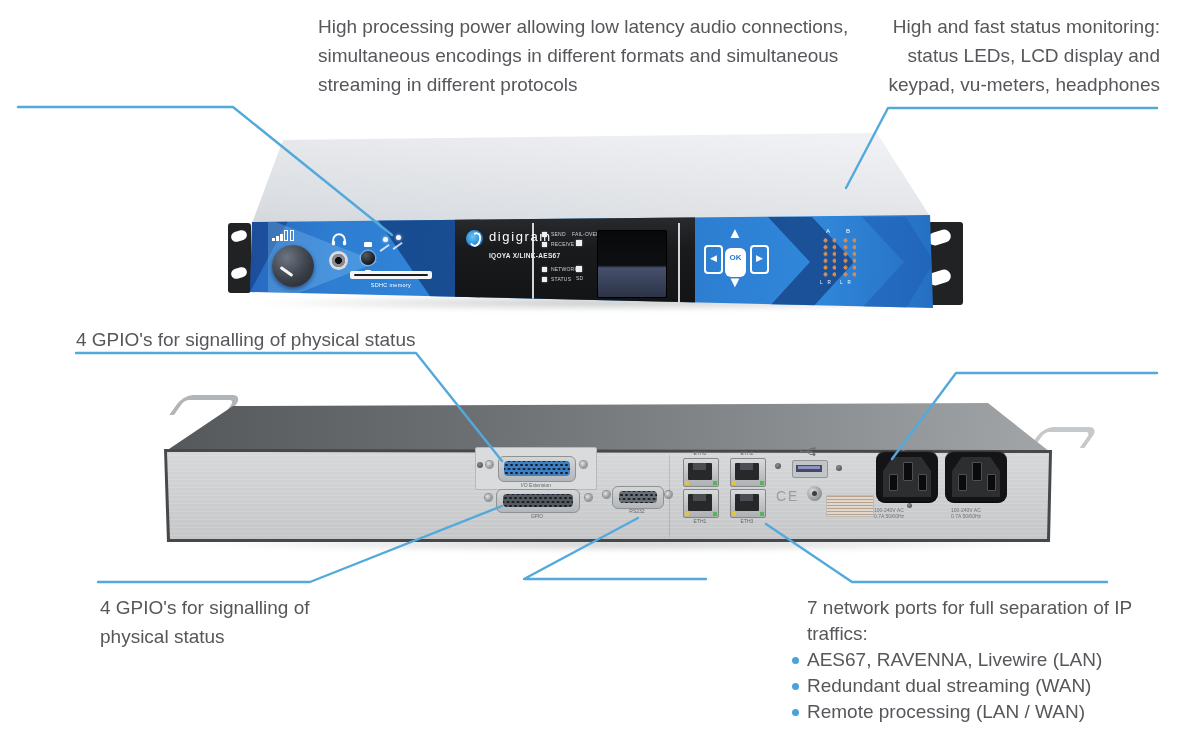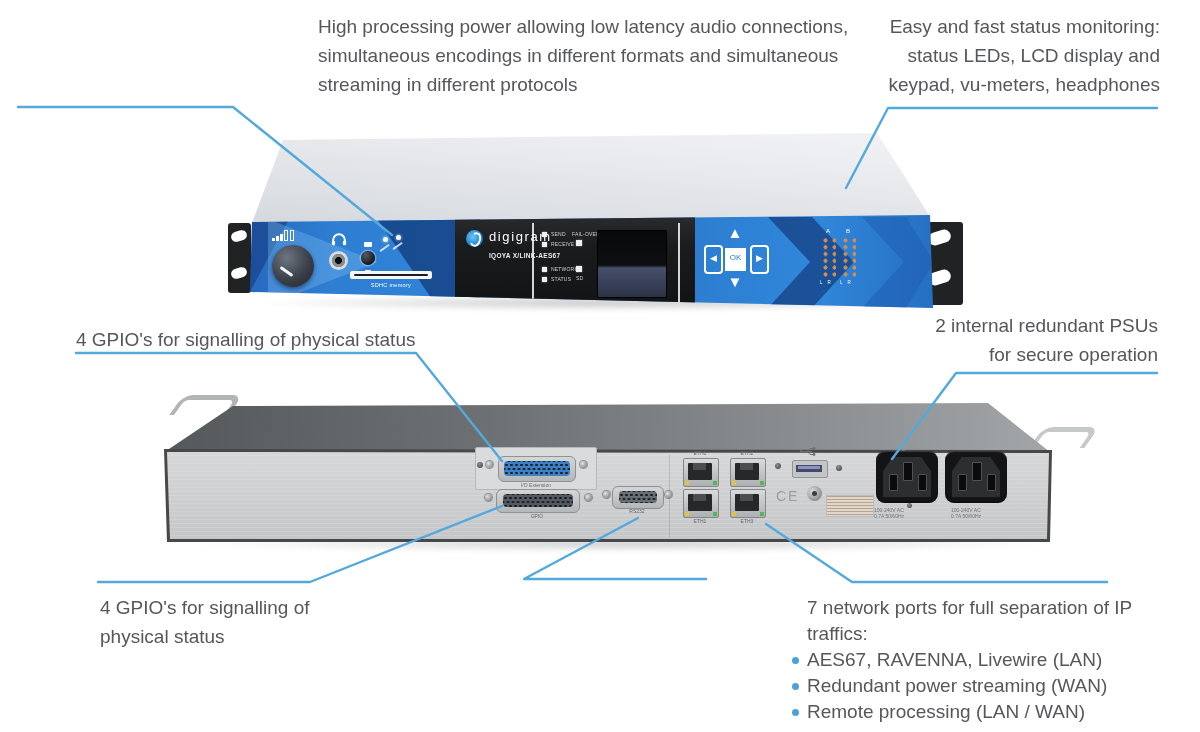--- a/index.html
+++ b/index.html
@@ -57,22 +57,22 @@
   .brand{position:absolute;left:34px;top:14px;color:#fdfdfe;font-size:13px;letter-spacing:1.6px;}
   .model{position:absolute;left:34px;top:37px;color:#e6eef6;font-size:6.5px;font-weight:bold;letter-spacing:.3px;}
   .led-sq{position:absolute;width:5px;height:5px;background:#eef1f3;box-shadow:0 0 2px rgba(255,255,255,.6);}
   .tlabel{position:absolute;color:#cbd0d4;font-size:5px;letter-spacing:.2px;white-space:nowrap;}
   .lcd{position:absolute;left:142px;top:15px;width:68px;height:66px;border-radius:2px;border:1px solid #000;
     background:linear-gradient(180deg,#08090b 0%,#0d0f12 52%,#46506b 56%,#39415a 78%,#2c3346 100%);}
   .kp{position:absolute;left:476px;top:96px;width:62px;height:62px;}
   .kp-ud{position:absolute;width:28px;text-align:center;color:#fff;font-size:15px;line-height:15px;}
   .kp-side{position:absolute;width:15px;height:25px;border:2px solid #fff;border-radius:4px;
     color:#fff;font-size:9px;line-height:23px;text-align:center;}
-  .kp-ok{position:absolute;left:21px;top:21px;width:21px;height:23px;background:#fff;border-radius:0;
-    color:#2a79cf;font-size:8px;font-weight:normal;line-height:19px;text-align:center;}
+  .kp-ok{position:absolute;left:21px;top:21px;width:21px;height:29px;background:#fff;border-radius:6px;
+    color:#2a79cf;font-size:8px;font-weight:bold;line-height:19px;text-align:center;}
   .vu{position:absolute;left:585px;top:97px;width:70px;height:64px;}
   .vu-ab{position:absolute;width:14px;text-align:center;color:#fff;font-size:6px;}
   .vugrid{position:absolute;width:15px;height:41px;
     background-image:radial-gradient(circle,#d58c52 1.8px,rgba(213,140,82,0) 2.3px);
     background-size:9px 6.8px;}
   .vu-lr{position:absolute;color:#fff;font-size:4.5px;letter-spacing:2px;white-space:nowrap;}
   
   .rear{position:absolute;left:160px;top:396px;width:945px;height:152px;z-index:10;}
   .rr-shadow{position:absolute;left:30px;top:140px;width:860px;height:16px;
     background:radial-gradient(ellipse at 50% 50%,rgba(40,45,55,.22),rgba(40,45,55,0) 72%);filter:blur(2px);}
@@ -120,28 +120,27 @@
     clip-path:polygon(20% 0,80% 0,100% 35%,100% 100%,0 100%,0 35%);}
   .psu-pin{position:absolute;background:#0b0b0d;border:1px solid #4e5052;border-radius:1px;}
   .rating{position:absolute;color:#6f7173;font-size:5px;line-height:6px;white-space:nowrap;}
 </style>
 </head>
 <body>
 
 <div class="stage">
 
   <div class="note" style="left:318px;top:12px;width:556px;">High processing power allowing low latency audio connections, simultaneous encodings in different formats and simultaneous streaming in different protocols</div>
-  <div class="note n-right" style="left:868px;top:12px;width:292px;">Easy and fast status monitoring: status LEDs, LCD display and keypad, vu-meters, headphones</div>
+  <div class="note n-right" style="left:868px;top:12px;width:292px;">High and fast status monitoring: status LEDs, LCD display and keypad, vu-meters, headphones</div>
   <div class="note nowrap" style="left:76px;top:325px;">4 GPIO's for signalling of physical status</div>
-  <div class="note n-right" style="left:918px;top:311px;width:240px;">2 internal redundant PSUs for secure operation</div>
   <div class="note" style="left:100px;top:593px;width:235px;">4 GPIO's for signalling of physical status</div>
   <div class="note" style="left:790px;top:595px;width:408px;">
     <div class="net-title">7 network ports for full separation of IP traffics:</div>
     <div class="bullet">AES67, RAVENNA, Livewire (LAN)</div>
-    <div class="bullet">Redundant power streaming (WAN)</div>
+    <div class="bullet">Redundant dual streaming (WAN)</div>
     <div class="bullet">Remote processing (LAN / WAN)</div>
   </div>
 
   <div class="front">
     <div class="fr-shadow"></div>
     <div class="ear" style="left:0;top:92px;width:23px;height:70px;">
       <div class="ear-hole" style="left:3px;top:8px;width:16px;height:10px;"></div>
       <div class="ear-hole" style="left:3px;top:45px;width:16px;height:10px;"></div>
     </div>
     <div class="ear" style="left:687px;top:91px;width:48px;height:83px;">

